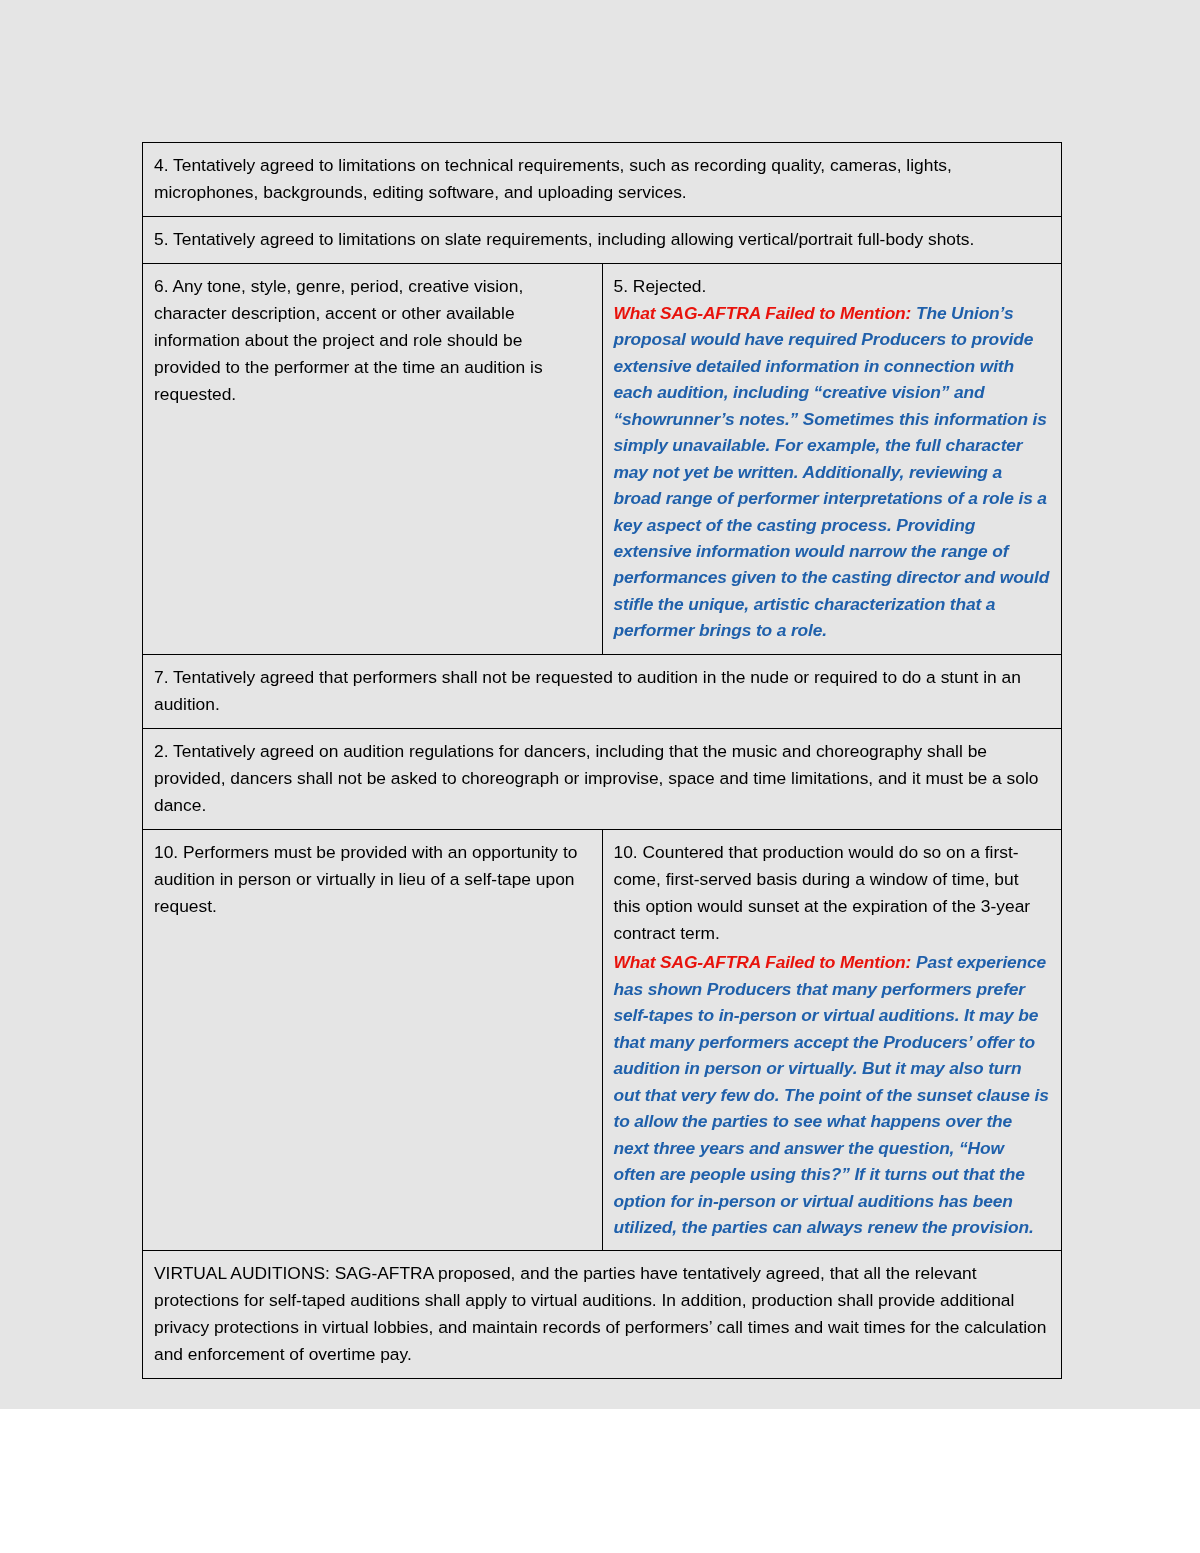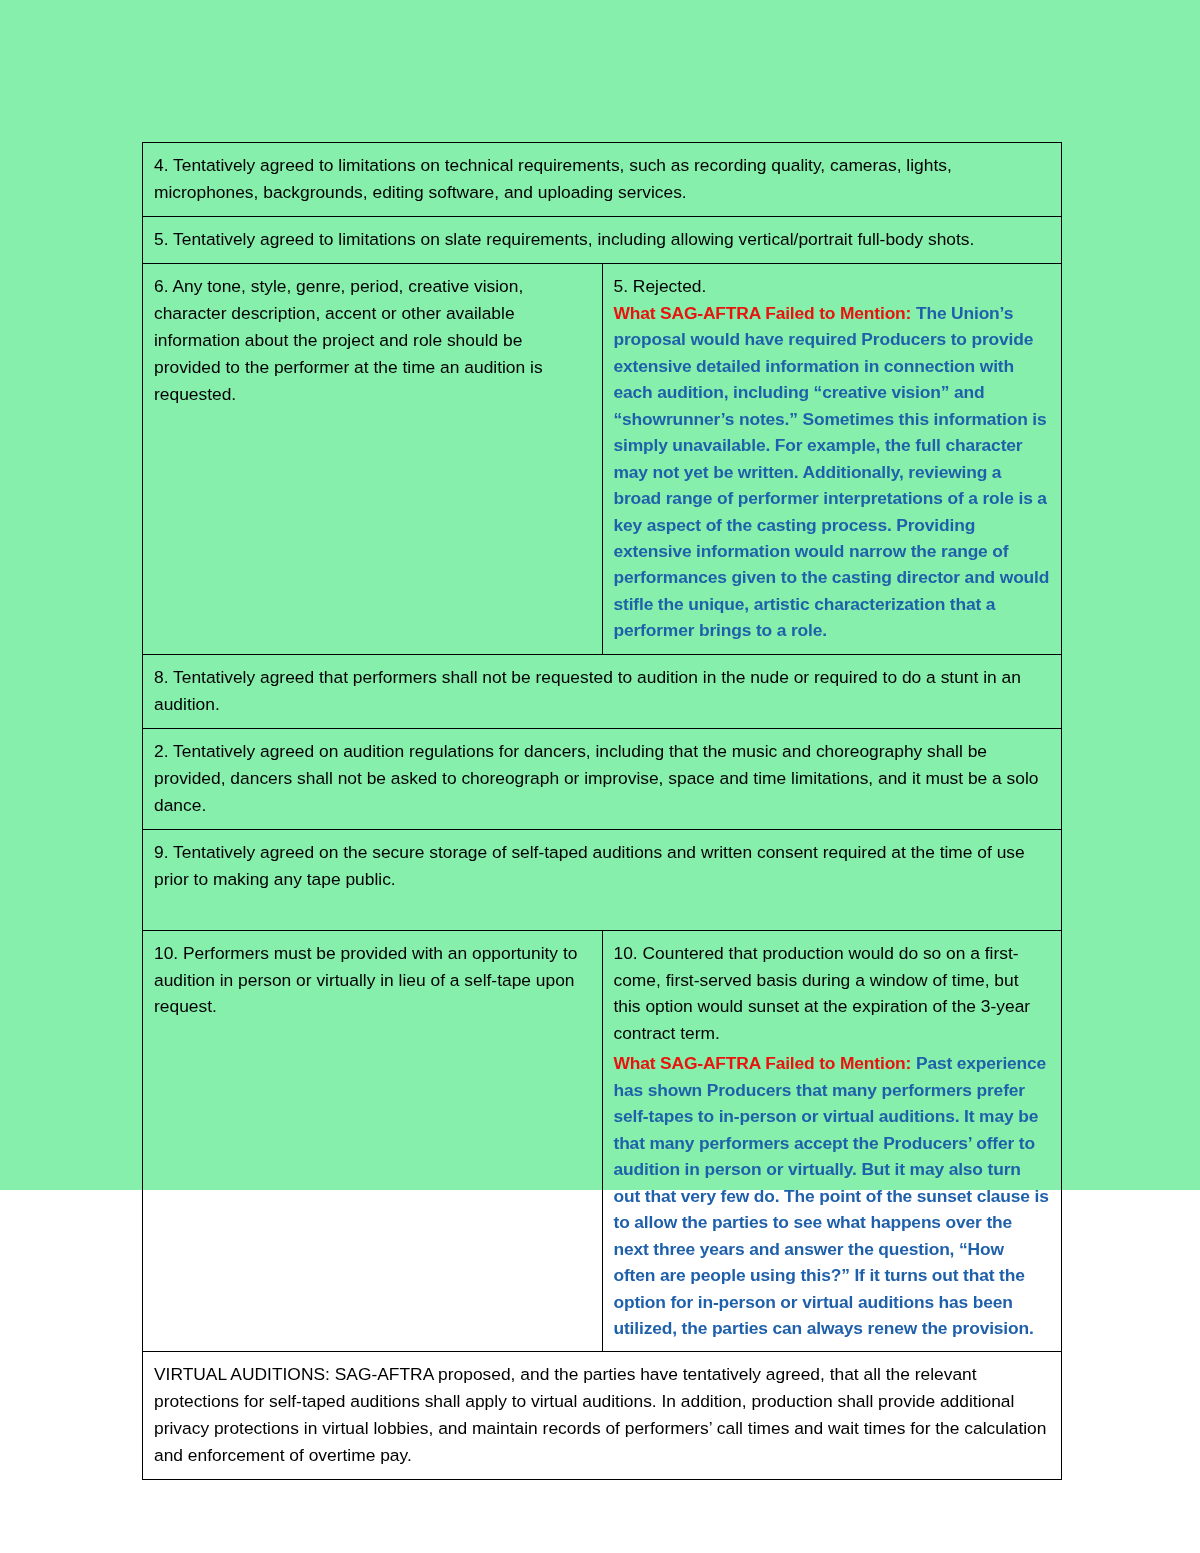--- a/index.html
+++ b/index.html
@@ -11,22 +11,22 @@
     width: 1200px;
     height: 1553px;
     font-family: "Liberation Sans", sans-serif;
     color: #000000;
     overflow: hidden;
   }
 
   .page {
     position: relative;
     width: 1200px;
-    height: 1190px;
-    background: #86efac;
+    height: 1409px;
+    background: #e5e5e5;
   }
 
   .doc-table {
     position: absolute;
     left: 142px;
     top: 142px;
     width: 920px;
     border-collapse: collapse;
     table-layout: fixed;
   }
@@ -58,20 +58,21 @@
   }
 
   
   .commentary {
     margin: 0;
     font-weight: bold;
     color: #1f60ab;
     font-size: 17.4px;
     line-height: 1.52;
     letter-spacing: -0.15px;
+    font-style: italic;
   }
   .commentary-gap {
     margin-top: 3px;
   }
   .lead-red {
     color: #e8130c;
     font-weight: bold;
   }
 
   .bold-black {
@@ -104,36 +105,30 @@
           <p class="p">6. Any tone, style, genre, period, creative vision, character description, accent or other available information about the project and role should be provided to the performer at the time an audition is requested.</p>
         </td>
         <td class="col-right">
           <p class="p">5. Rejected.</p>
           <p class="commentary"><span class="lead-red">What SAG-AFTRA Failed to Mention:</span><span> The Union’s proposal would have required Producers to provide extensive detailed information in connection with each audition, including “creative vision” and “showrunner’s notes.” Sometimes this information is simply unavailable. For example, the full character may not yet be written. Additionally, reviewing a broad range of performer interpretations of a role is a key aspect of the casting process. Providing extensive information would narrow the range of performances given to the casting director and would stifle the unique, artistic characterization that a performer brings to a role.</span></p>
         </td>
       </tr>
 
       <tr>
         <td class="col-full" colspan="2">
-          <p class="p">8. Tentatively agreed that performers shall not be requested to audition in the nude or required to do a stunt in an audition.</p>
+          <p class="p">7. Tentatively agreed that performers shall not be requested to audition in the nude or required to do a stunt in an audition.</p>
         </td>
       </tr>
 
       <tr>
         <td class="col-full" colspan="2">
           <p class="p">2. Tentatively agreed on audition regulations for dancers, including that the music and choreography shall be provided, dancers shall not be asked to choreograph or improvise, space and time limitations, and it must be a solo dance.</p>
         </td>
       </tr>
 
-      <tr>
-        <td class="col-full" colspan="2">
-          <p class="p">9. Tentatively agreed on the secure storage of self-taped auditions and written consent required at the time of use prior to making any tape public.</p>
-          <span class="spacer-line"></span>
-        </td>
-      </tr>
 
       <tr>
         <td class="col-left">
           <p class="p">10. Performers must be provided with an opportunity to audition in person or virtually in lieu of a self-tape upon request.</p>
         </td>
         <td class="col-right">
           <p class="p">10. Countered that production would do so on a first-come, first-served basis during a window of time, but this option would sunset at the expiration of the 3-year contract term.</p>
           <p class="commentary commentary-gap"><span class="lead-red">What SAG-AFTRA Failed to Mention:</span><span> Past experience has shown Producers that many performers prefer self-tapes to in-person or virtual auditions. It may be that many performers accept the Producers’ offer to audition in person or virtually. But it may also turn out that very few do. The point of the sunset clause is to allow the parties to see what happens over the next three years and answer the question, “How often are people using this?” If it turns out that the option for in-person or virtual auditions has been utilized, the parties can always renew the provision.</span></p>
         </td>
       </tr>

